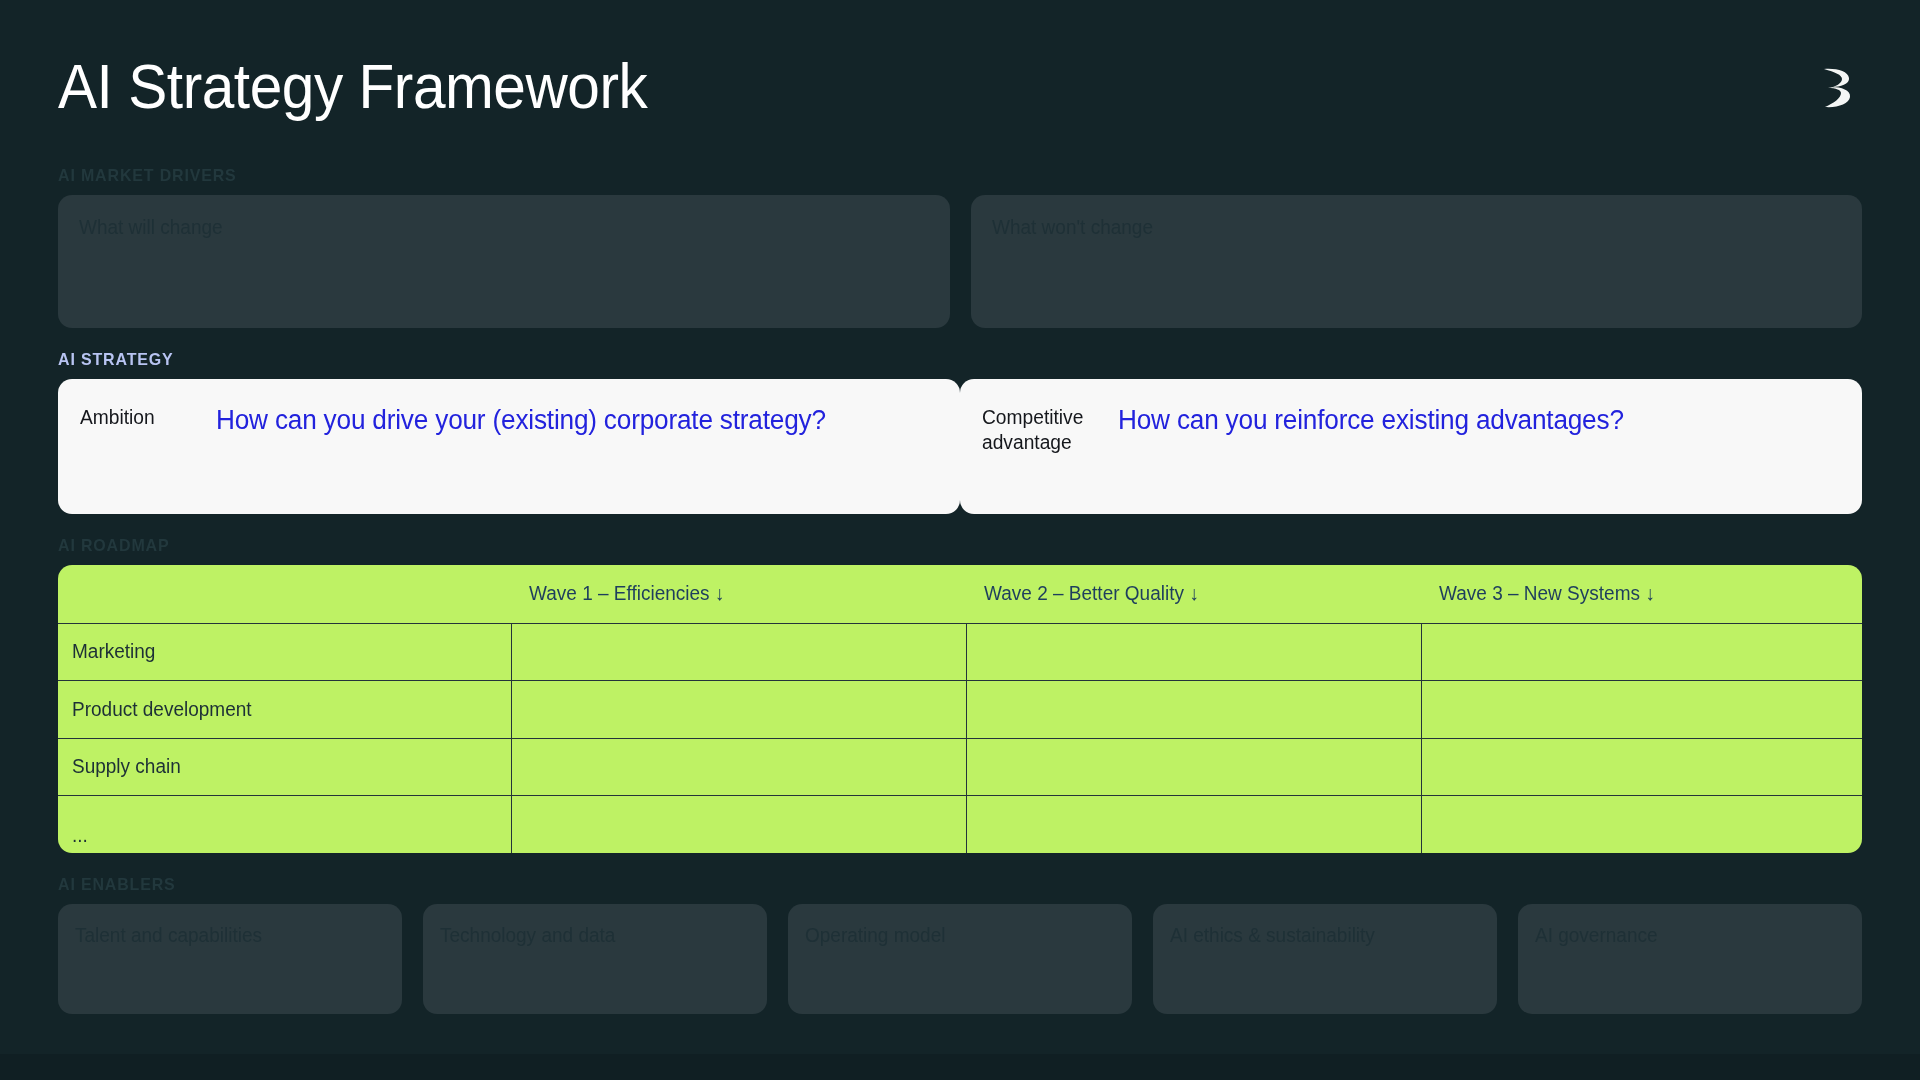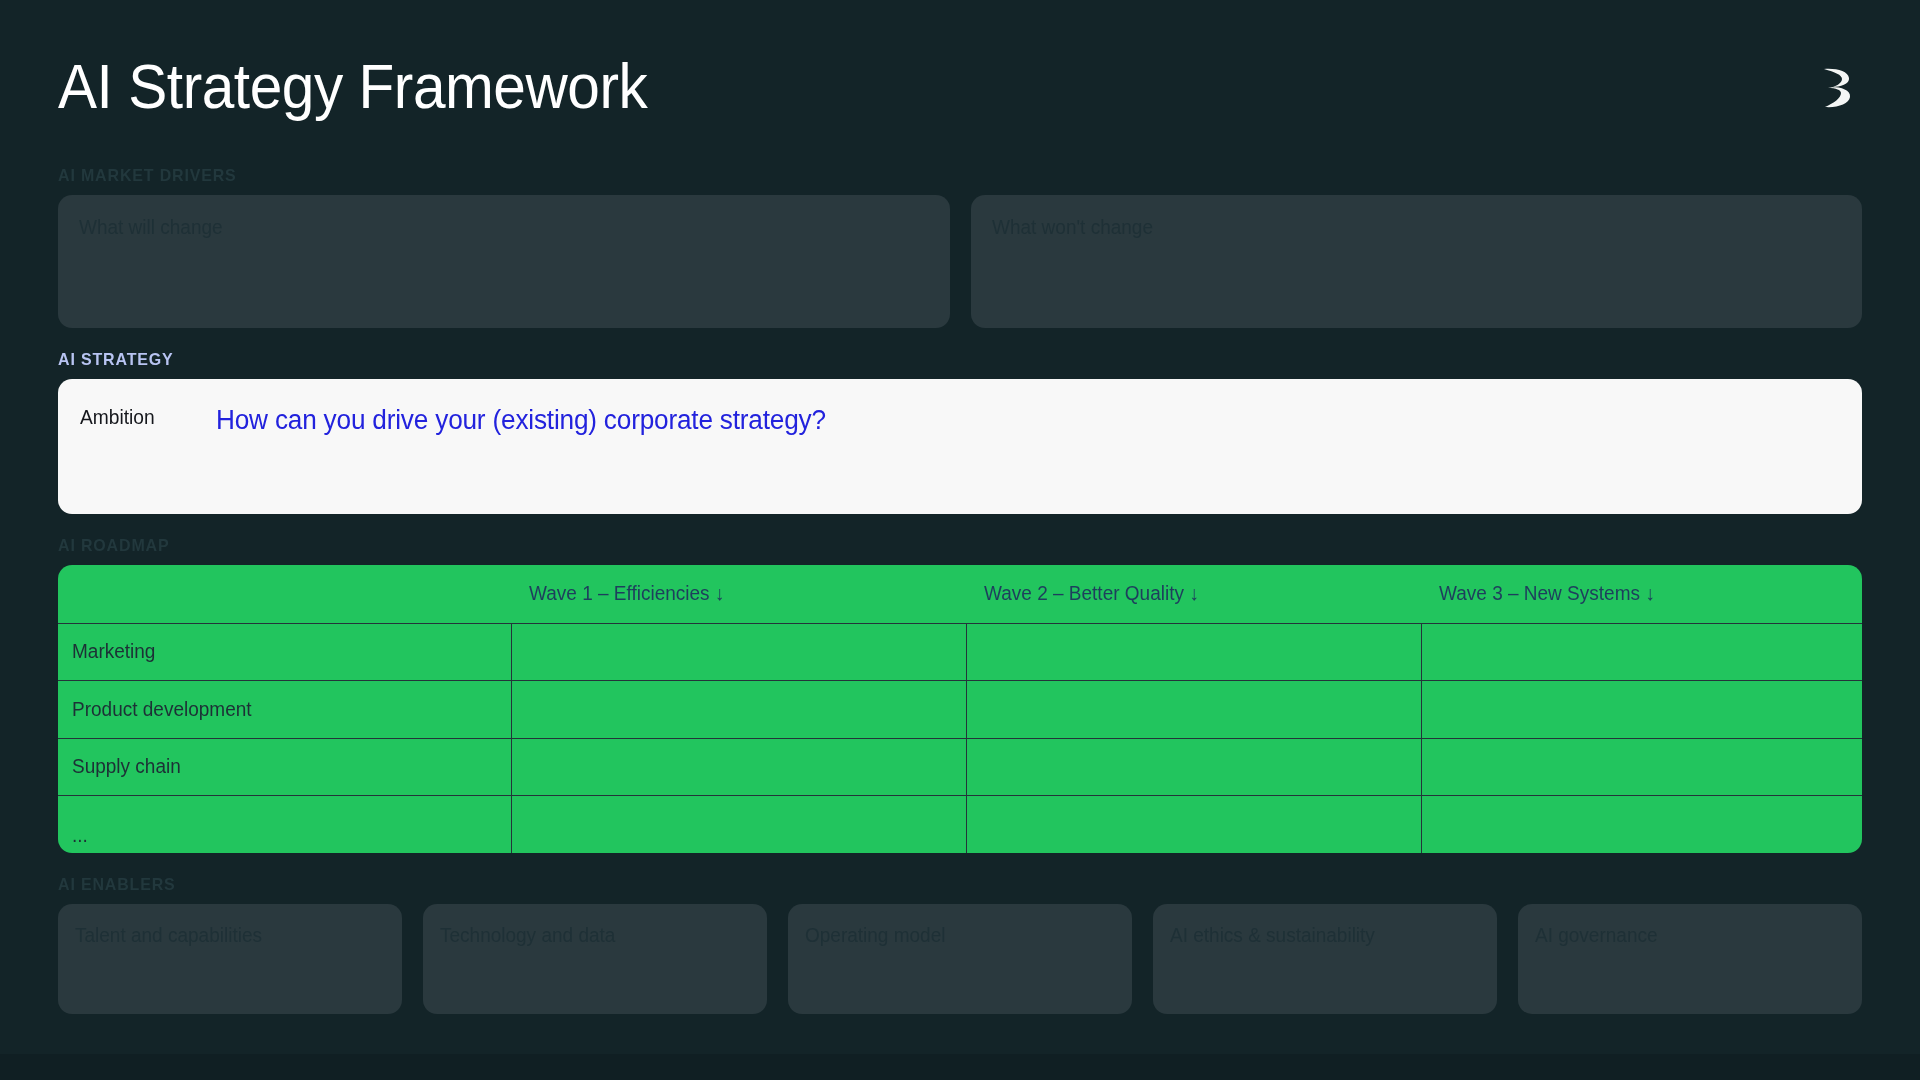--- a/index.html
+++ b/index.html
@@ -149,21 +149,21 @@
     font-size: 27px;
     line-height: 1.26;
     color: #2222dd;
     letter-spacing: -0.2px;
     transform: scaleX(0.97);
     transform-origin: left center;
   }
 
   
   .roadmap-card {
-    background: #22c55e;
+    background: #bef264;
     border-radius: 14px;
     height: 288px;
     margin-bottom: 22px;
     overflow: hidden;
     position: relative;
   }
 
   .rm-table {
     width: 100%;
     height: 100%;
@@ -280,20 +280,24 @@
     <div>
       <div class="section-label accent">AI STRATEGY</div>
 
       <div class="strategy-row">
 
         <div class="wcard">
           <div class="wcard-label">Ambition</div>
           <div class="wcard-question">How can you drive your (existing) corporate strategy?</div>
         </div>
 
+        <div class="wcard">
+          <div class="wcard-label">Competitive advantage</div>
+          <div class="wcard-question">How can you reinforce existing advantages?</div>
+        </div>
 
 
       </div>
     </div>
 
     <div>
       <div class="section-label">AI ROADMAP</div>
 
       <div class="roadmap-card">
         <table class="rm-table">

